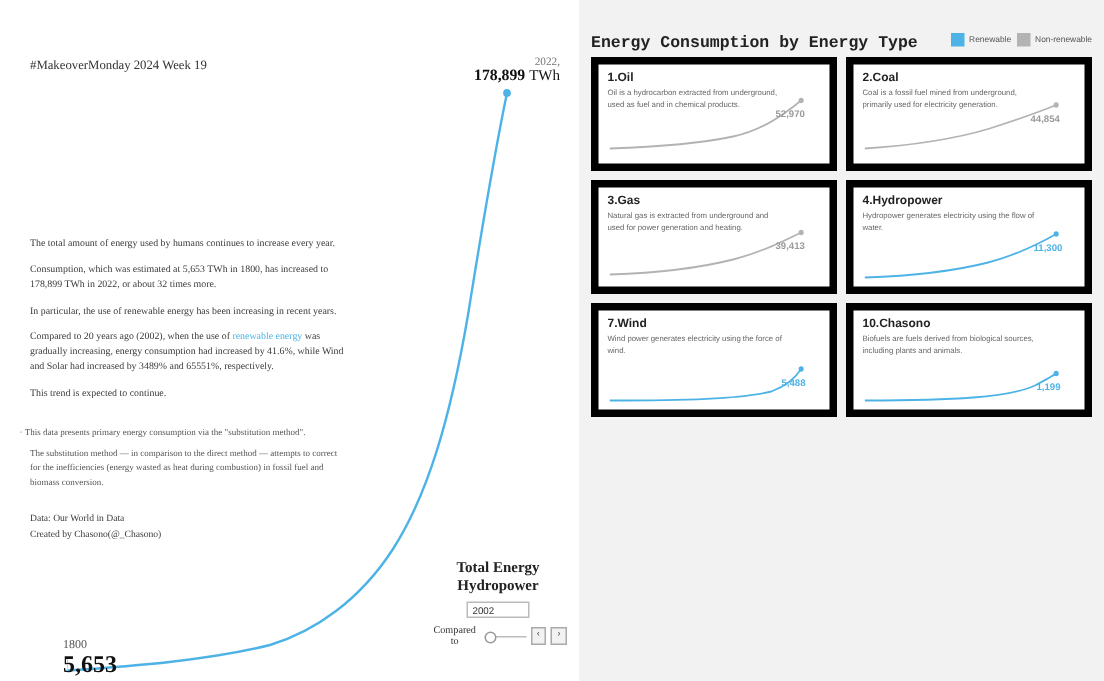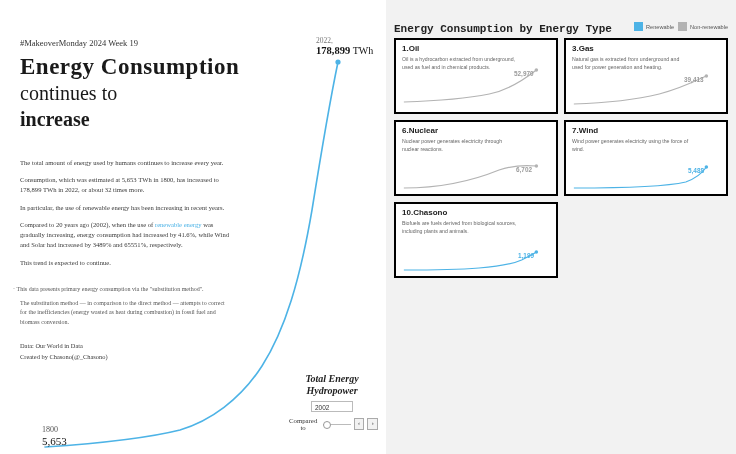--- a/index.html
+++ b/index.html
@@ -78,42 +78,43 @@
     left: 20px; top: 341px;
     font-family: "Liberation Serif", serif;
     font-size: 6.4px;
     line-height: 1.7;
     color: #3a3a3a;
   }
   
   #peak-annot {
     position: absolute;
     left: 316px; top: 36px;
+    text-align: right;
     font-family: "Liberation Serif", serif;
   }
   #peak-year {
     font-size: 7.5px;
     color: #777;
   }
   #peak-value {
     font-size: 10.5px;
     font-weight: bold;
     color: #111;
   }
   #peak-value .unit { font-size: 10px; font-weight: normal; }
   
   #start-annot {
     position: absolute;
     left: 42px; top: 425px;
     font-family: "Liberation Serif", serif;
   }
   #start-year { font-size: 8px; color: #555; }
   #start-value {
-    font-size: 11px;
-    font-weight: normal;
+    font-size: 16px;
+    font-weight: bold;
     color: #111;
     margin-top: 1px;
   }
   
   #line-chart {
     position: absolute;
     left: 0; top: 0;
     width: 386px; height: 454px;
     pointer-events: none;
   }
@@ -123,21 +124,20 @@
     left: 286px; top: 373px;
     width: 92px;
     text-align: center;
   }
   #total-control .tc-title {
     font-family: "Liberation Serif", serif;
     font-size: 10px;
     font-weight: bold;
     color: #222;
     line-height: 1.2;
-    font-style: italic;
   }
   #year-box {
     margin: 4px auto 0 auto;
     width: 42px;
     height: 11px;
     border: 1px solid #bbb;
     background: #fff;
     font-size: 6.5px;
     font-family: "Liberation Sans", sans-serif;
     color: #333;
@@ -233,21 +233,21 @@
     left: 8px; top: 38px;
     width: 334px;
     display: grid;
     grid-template-columns: 1fr 1fr;
     grid-auto-rows: 76px;
     gap: 6px 6px;
   }
   .card {
     position: relative;
     background: #fff;
-    border: 2px solid #000000;
+    border: 5px solid #000000;
     overflow: hidden;
   }
   .card-title {
     position: absolute;
     left: 6px; top: 4px;
     font-size: 8px;
     font-weight: bold;
     color: #222;
     font-family: "Liberation Sans", sans-serif;
   }
@@ -273,25 +273,20 @@
     height: 76px;
   }
 </style>
 </head>
 <body>
 
 <div id="left-panel">
 
   <div id="kicker">#MakeoverMonday 2024 Week 19</div>
 
-  <div id="headline-block">
-    <div id="headline-1">Energy  Consumption</div>
-    <div id="headline-2">continues to</div>
-    <div id="headline-3">increase</div>
-  </div>
 
   <div id="body-copy">
     <p>The total amount of energy used by humans continues to increase every year.</p>
     <p>Consumption, which was estimated at 5,653 TWh in 1800, has increased to 178,899 TWh in 2022, or about 32 times more.</p>
     <p>In particular, the use of renewable energy has been increasing in recent years.</p>
     <p><span>Compared to 20 years ago (2002), when the use of <span class="hl-blue">renewable energy</span> was gradually increasing, energy consumption had increased by 41.6%, while Wind and Solar had increased by 3489% and 65551%, respectively.</span></p>
     <p>This trend is expected to continue.</p>
   </div>
 
   <div id="footnote">
@@ -357,42 +352,51 @@
     <div class="card">
       <div class="card-title"><span>1.</span><span>Oil</span></div>
       <div class="card-desc">Oil is a hydrocarbon extracted from underground, used as fuel and in chemical products.</div>
       <svg class="card-spark" viewBox="0 0 163 76" preserveAspectRatio="none">
         <path d="M 8 66 C 40 65, 70 63, 95 58 C 115 54, 130 44, 143 34" fill="none" stroke="#b3b3b3" stroke-width="1.2"></path>
         <circle cx="143" cy="34" r="1.8" fill="#b3b3b3"></circle>
       </svg>
       <div class="card-value" style="left:118px; top:30px; color:#9a9a9a;">52,970</div>
     </div>
 
+    <div class="card">
+      <div class="card-title"><span>2.</span><span>Coal</span></div>
+      <div class="card-desc">Coal is a fossil fuel mined from underground, primarily used for electricity generation.</div>
+      <svg class="card-spark" viewBox="0 0 163 76" preserveAspectRatio="none">
+        <path d="M 8 66 C 40 64, 70 60, 95 53 C 115 47, 130 42, 143 37" fill="none" stroke="#b3b3b3" stroke-width="1.2"></path>
+        <circle cx="143" cy="37" r="1.8" fill="#b3b3b3"></circle>
+      </svg>
+      <div class="card-value" style="left:118px; top:33px; color:#9a9a9a;">44,854</div>
+    </div>
 
     <div class="card">
       <div class="card-title"><span>3.</span><span>Gas</span></div>
       <div class="card-desc">Natural gas is extracted from underground and used for power generation and heating.</div>
       <svg class="card-spark" viewBox="0 0 163 76" preserveAspectRatio="none">
         <path d="M 8 68 C 40 67, 70 64, 95 58 C 115 53, 130 46, 143 40" fill="none" stroke="#b3b3b3" stroke-width="1.2"></path>
         <circle cx="143" cy="40" r="1.8" fill="#b3b3b3"></circle>
       </svg>
       <div class="card-value" style="left:118px; top:36px; color:#9a9a9a;">39,413</div>
     </div>
 
-
-
-    <div class="card">
-      <div class="card-title"><span>6.</span><span>Nuclear</span></div>
-      <div class="card-desc">Nuclear power generates electricity through nuclear reactions.</div>
-      <svg class="card-spark" viewBox="0 0 163 76" preserveAspectRatio="none">
-        <path d="M 8 70 C 50 70, 80 62, 105 52 C 120 47, 132 47, 143 48" fill="none" stroke="#b3b3b3" stroke-width="1.2"></path>
-        <circle cx="143" cy="48" r="1.8" fill="#b3b3b3"></circle>
-      </svg>
-      <div class="card-value" style="left:120px; top:44px; color:#9a9a9a;">6,702</div>
-    </div>
+    <div class="card">
+      <div class="card-title"><span>4.</span><span>Hydropower</span></div>
+      <div class="card-desc">Hydropower generates electricity using the flow of water.</div>
+      <svg class="card-spark" viewBox="0 0 163 76" preserveAspectRatio="none">
+        <path d="M 8 70 C 40 69, 70 66, 95 60 C 115 55, 130 48, 143 41" fill="none" stroke="#4db3e6" stroke-width="1.2"></path>
+        <circle cx="143" cy="41" r="1.8" fill="#4db3e6"></circle>
+      </svg>
+      <div class="card-value" style="left:120px; top:37px; color:#4db3e6;">11,300</div>
+    </div>
+
+
 
     <div class="card">
       <div class="card-title"><span>7.</span><span>Wind</span></div>
       <div class="card-desc">Wind power generates electricity using the force of wind.</div>
       <svg class="card-spark" viewBox="0 0 163 76" preserveAspectRatio="none">
         <path d="M 8 70 C 60 70, 100 69, 122 64 C 133 60, 139 55, 143 49" fill="none" stroke="#4db3e6" stroke-width="1.2"></path>
         <circle cx="143" cy="49" r="1.8" fill="#4db3e6"></circle>
       </svg>
       <div class="card-value" style="left:122px; top:45px; color:#4db3e6;">5,488</div>
     </div>

